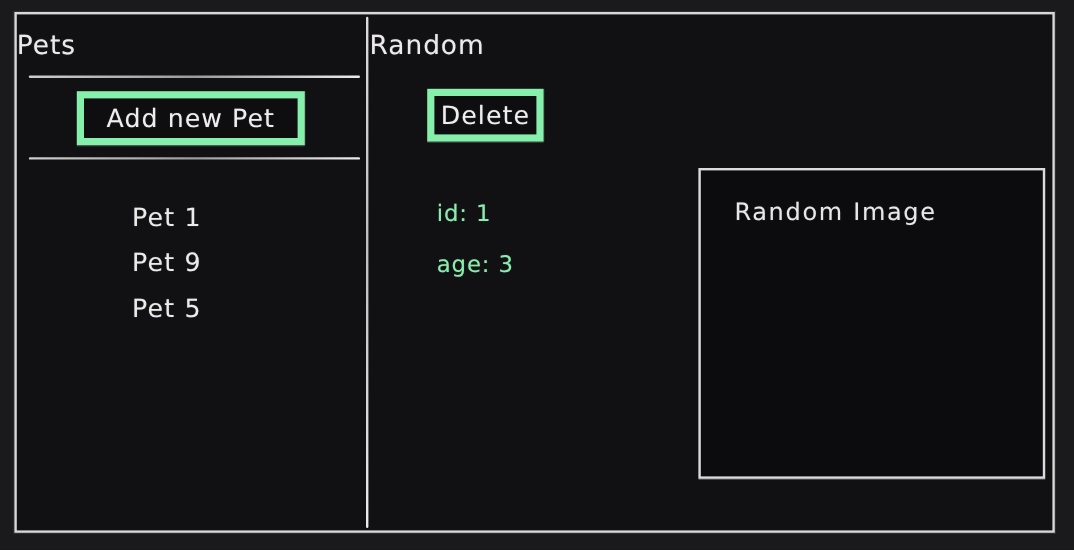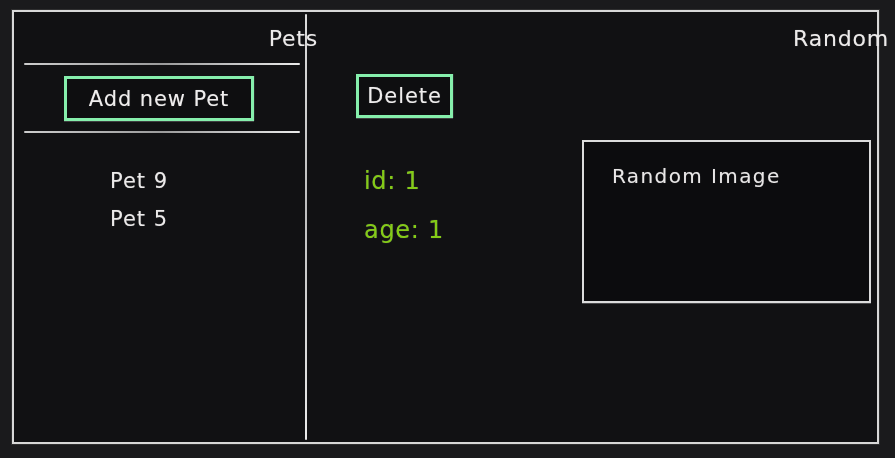--- a/index.html
+++ b/index.html
@@ -85,34 +85,33 @@
     color: #eceaea;
     font-family: "DejaVu Sans", sans-serif;
     letter-spacing: 0.8px;
     text-shadow: 0 0 1px rgba(255,255,255,0.35);
   }
 
   .panel-title {
     position: absolute;
     top: 14px;
     width: 100%;
-    text-align: right;
+    text-align: left;
     font-size: 22px;
     font-weight: 400;
-    padding-left: 12px;
   }
 
   .panel-title.right-title {
     top: 14px;
   }
 
   
   .sketch-btn {
     position: absolute;
-    border: 3px solid #86efac;
+    border: 6px solid #86efac;
     background: #0e0e10;
     color: #efeded;
     font-size: 21px;
     letter-spacing: 0.9px;
     display: flex;
     align-items: center;
     justify-content: center;
     box-sizing: border-box;
     cursor: pointer;
     box-shadow: 0 1px 0 rgba(200,200,200,0.25),
@@ -152,35 +151,35 @@
   }
 
   
   .details-fields {
     position: absolute;
     left: 56px;
     top: 155px;
     width: 210px;
   }
   .detail-row {
-    font-size: 24px;
+    font-size: 19px;
     letter-spacing: 0.7px;
-    color: #84cc16;
+    color: #86efac;
     margin-bottom: 21px;
     white-space: nowrap;
     text-shadow: 0 0 1px rgba(255,255,255,0.3);
   }
 
   
   #random-image-box {
     position: absolute;
     left: 274px;
     top: 128px;
     width: 289px;
-    height: 163px;
+    height: 259px;
     border: 2px solid #dcdcdc;
     box-sizing: border-box;
     background: #0c0c0e;
     box-shadow: 0 1px 0 rgba(200,200,200,0.3);
   }
   #random-image-label {
     position: absolute;
     left: 28px;
     top: 22px;
     font-size: 20px;
@@ -200,37 +199,38 @@
 
       <div class="panel-title sketch-text">Pets</div>
 
       <div class="h-divider top"></div>
 
       <button class="sketch-btn sketch-text" id="add-new-pet-button">Add new Pet</button>
 
       <div class="h-divider bottom"></div>
 
       <div class="pets-list">
+        <div class="pet-item sketch-text">Pet 1</div>
         <div class="pet-item sketch-text">Pet 9</div>
         <div class="pet-item sketch-text">Pet 5</div>
       </div>
 
     </div>
 
     <div class="v-divider"></div>
 
     <div class="panel-right">
 
       <div class="panel-title right-title sketch-text">Random</div>
 
       <button class="sketch-btn sketch-text" id="delete-button">Delete</button>
 
       <div class="details-fields">
         <div class="detail-row">id: 1</div>
-        <div class="detail-row">age: 1</div>
+        <div class="detail-row">age: 3</div>
       </div>
 
       <div id="random-image-box">
         <div id="random-image-label">Random Image</div>
       </div>
 
     </div>
 
   </div>
 </div>

